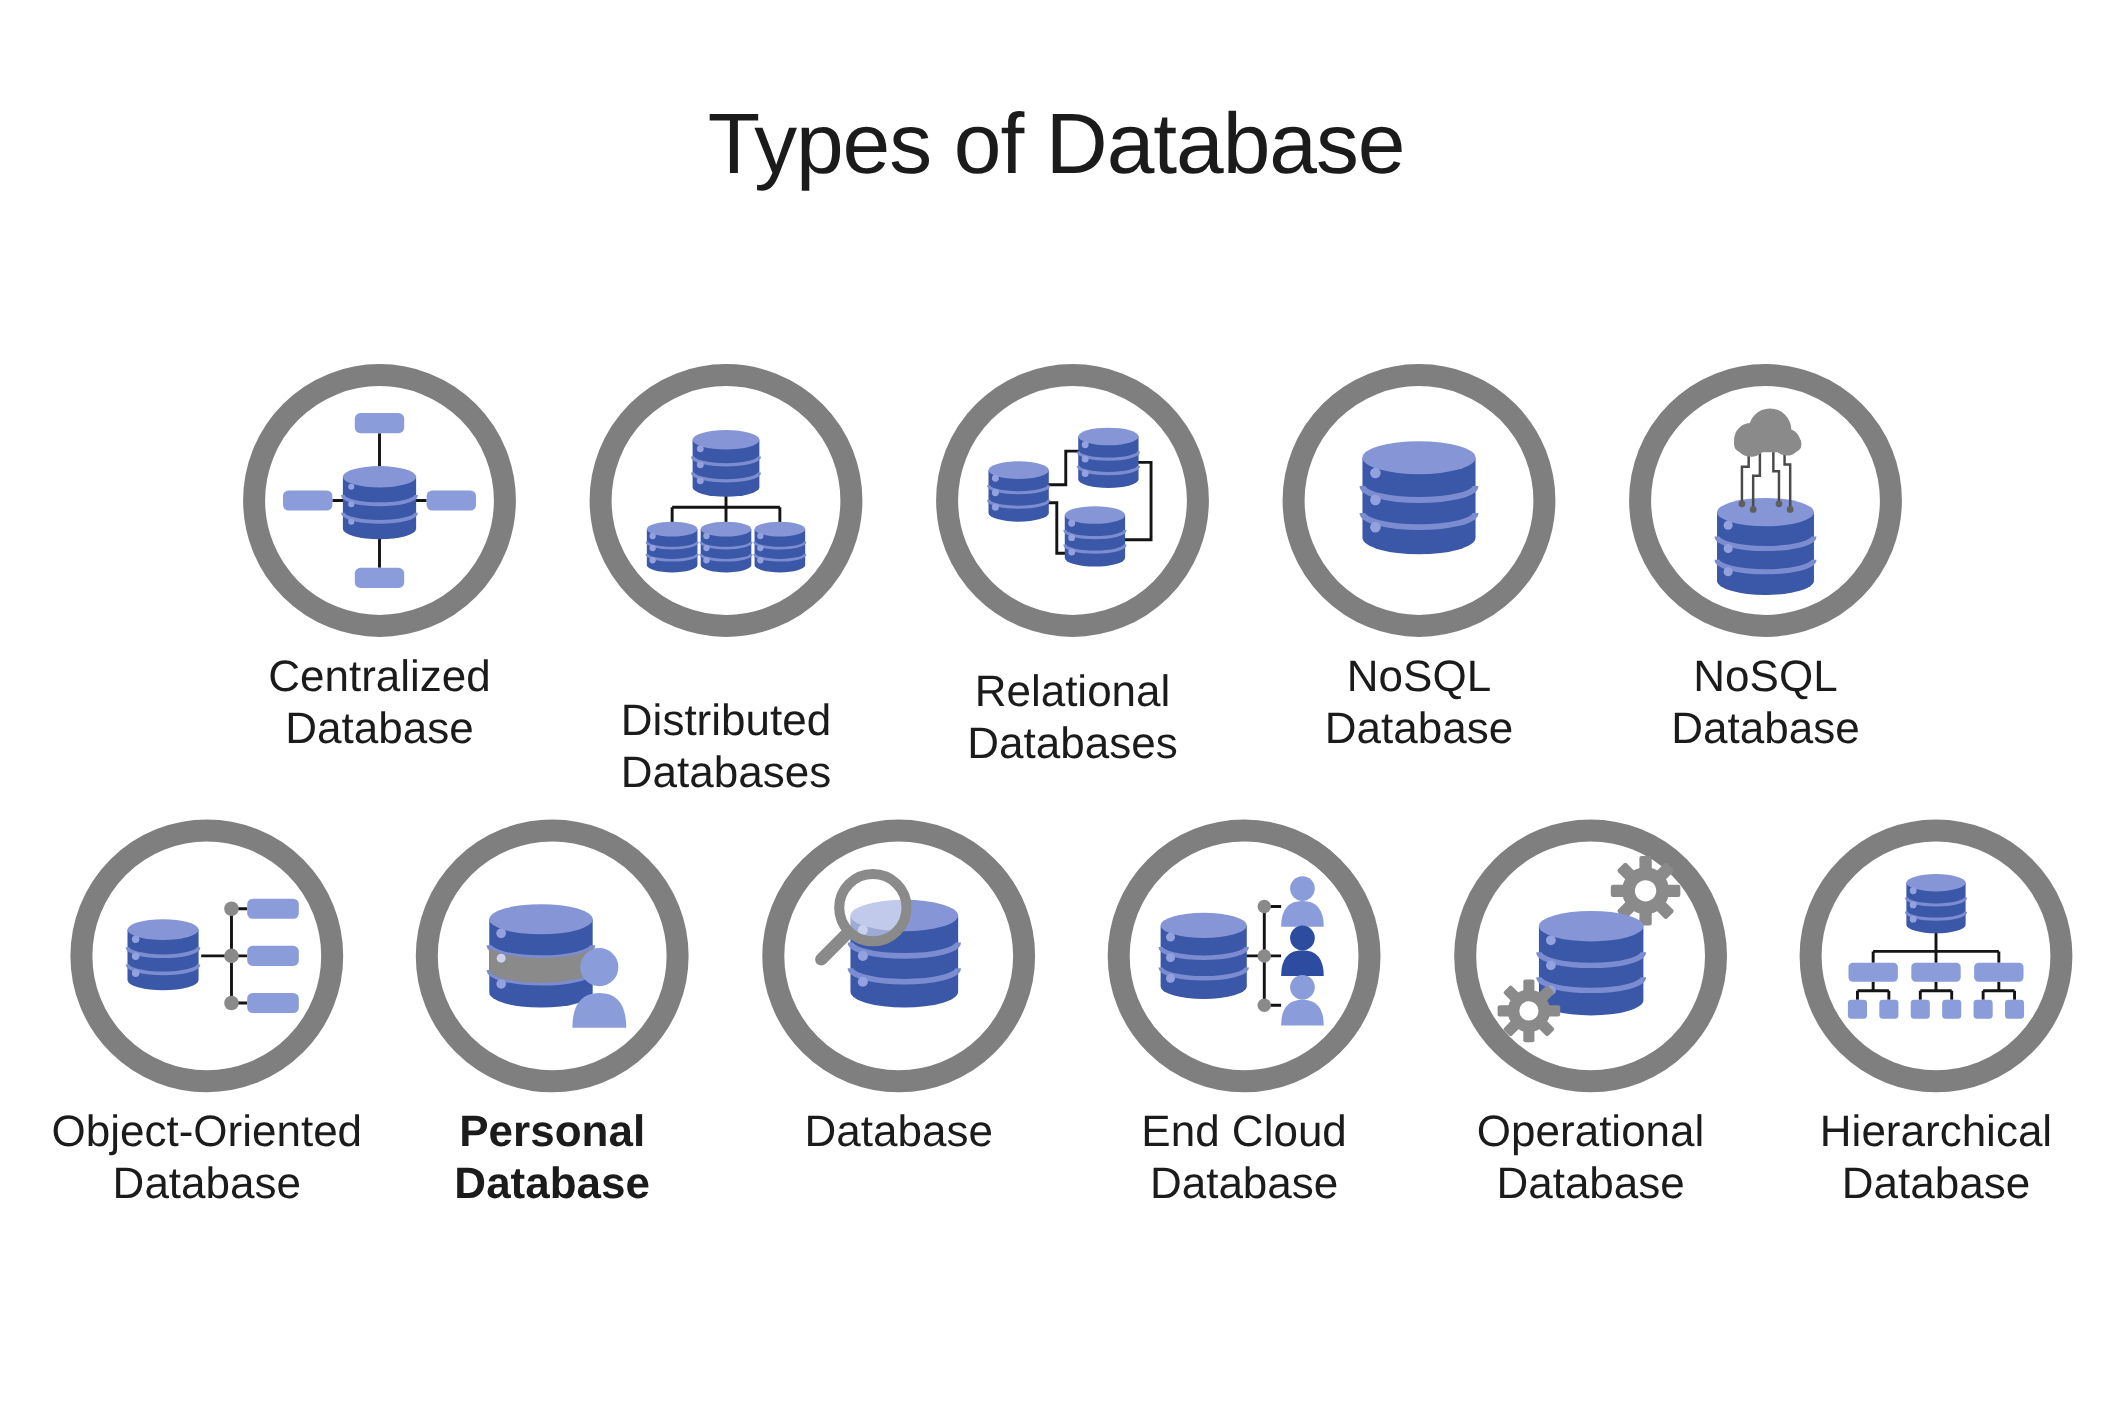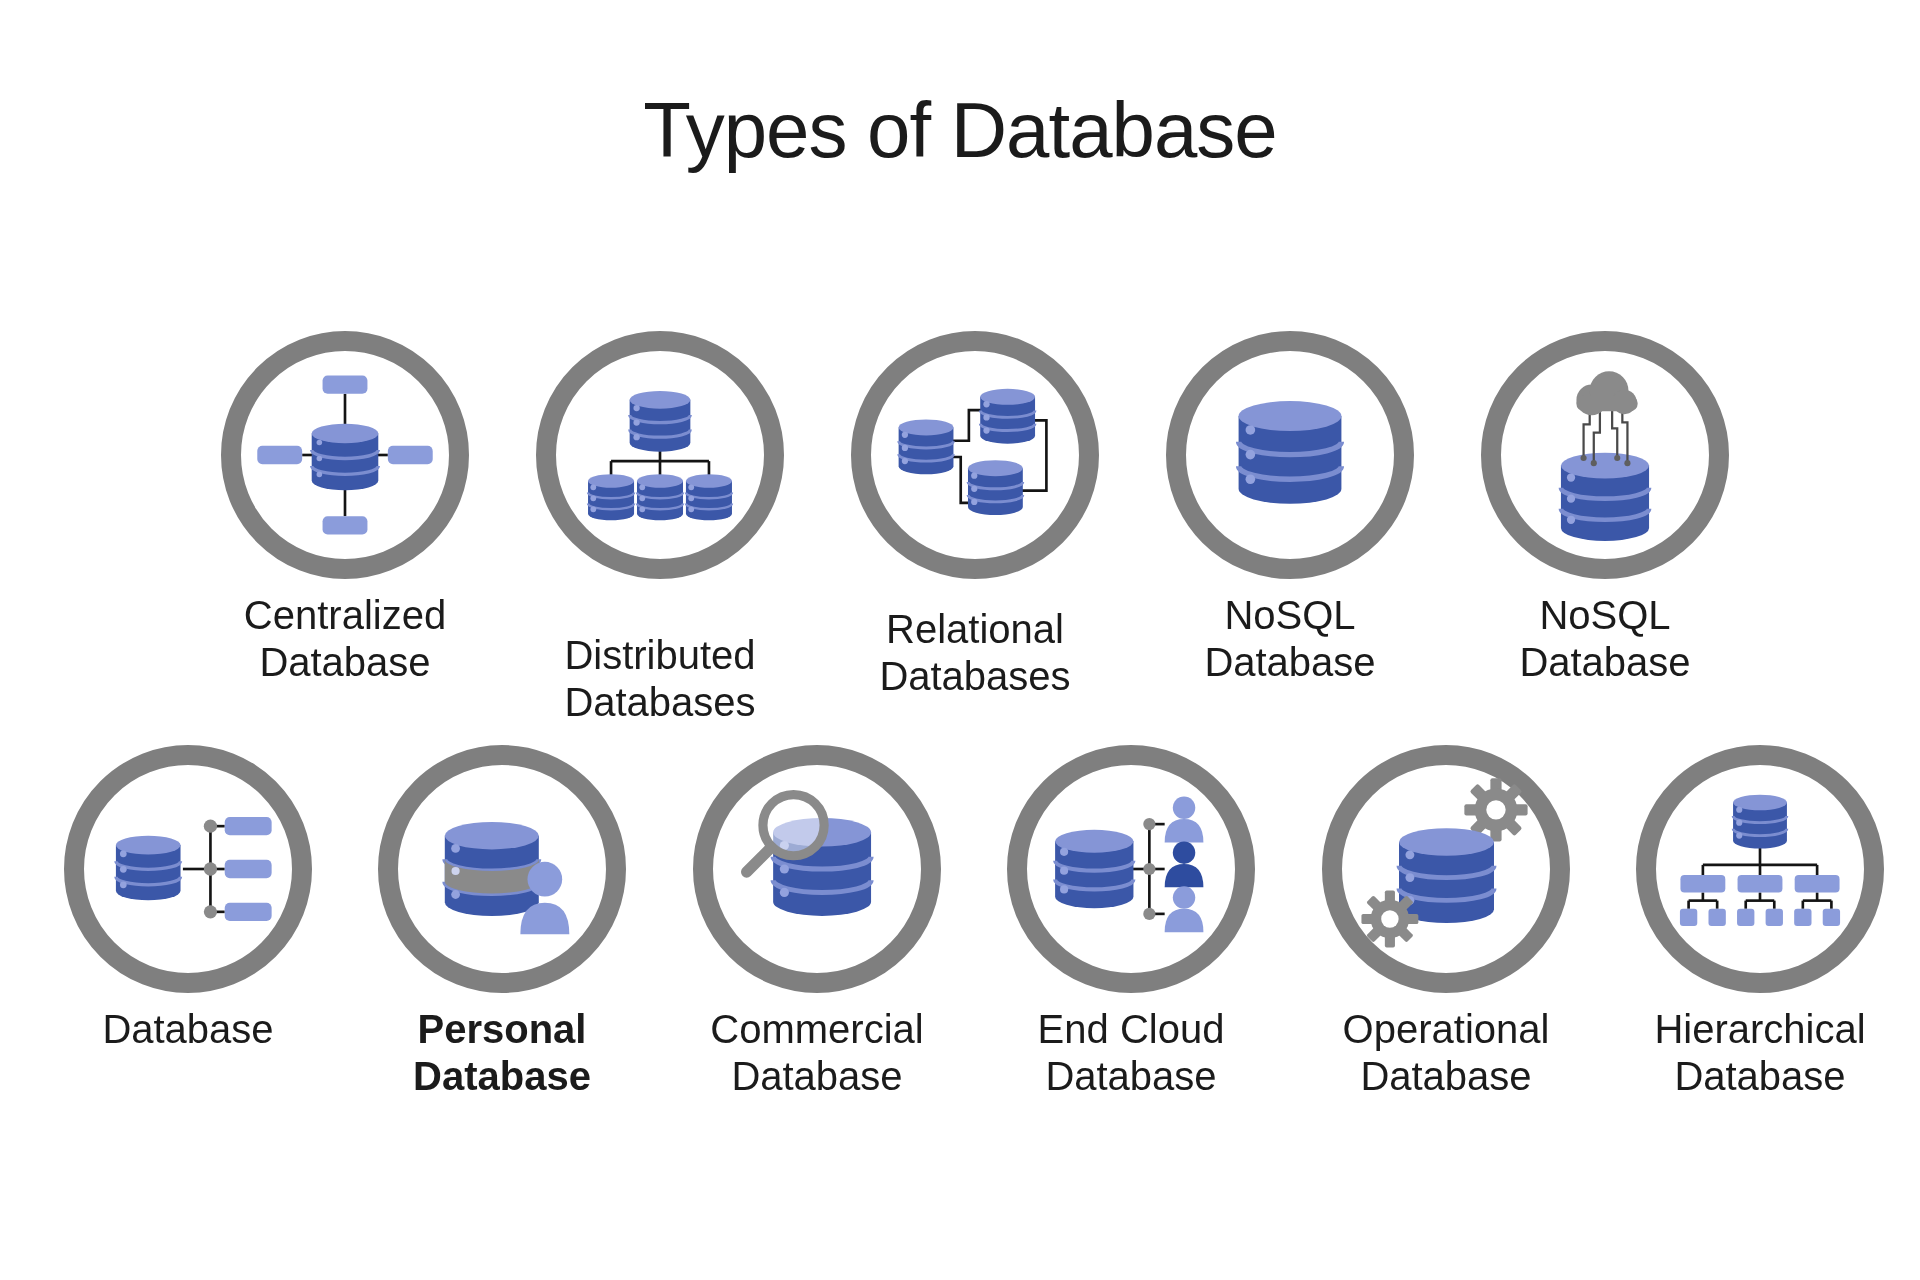--- a/index.html
+++ b/index.html
@@ -231,20 +231,21 @@
           <path class="band" d="M2,40 A48,12 0 0 0 98,40"></path>
             <path class="band" d="M2,63 A48,12 0 0 0 98,63"></path>
           <ellipse class="cyl-top" cx="50" cy="16" rx="48" ry="14"></ellipse>
           <circle class="dot" cx="13" cy="29" r="5"></circle>
             <circle class="dot" cx="13" cy="52" r="5"></circle>
             <circle class="dot" cx="13" cy="75" r="5"></circle>
         </g>
       </svg>
     </div>
     <div class="label">
+      <span>Object-Oriented</span>
       <span>Database</span>
     </div>
   </div>
 
   <div class="item" style="left:337px;top:745px;font-weight:bold;">
     <div class="ring">
       <svg viewBox="0 0 200 200">
         <g transform="translate(42,52) scale(0.96)">
           <path class="cyl-body" d="M2,16 L2,84 A48,14 0 0 0 98,84 L98,16 Z"></path>
           <path class="band" d="M2,40 A48,12 0 0 0 98,40"></path>
@@ -280,21 +281,20 @@
             <circle class="dot" cx="13" cy="75" r="4.5"></circle>
         </g>
         <g>
           <circle cx="77" cy="57" r="30" fill="rgba(255,255,255,0.5)"></circle>
           <circle cx="77" cy="57" r="30" fill="none" stroke="#8a8a8a" stroke-width="9"></circle>
           <line x1="55" y1="79" x2="31" y2="103" stroke="#8a8a8a" stroke-width="11" stroke-linecap="round"></line>
         </g>
       </svg>
     </div>
     <div class="label">
-      <span>Commercial</span>
       <span>Database</span>
     </div>
   </div>
 
   <div class="item" style="left:966px;top:745px;">
     <div class="ring">
       <svg viewBox="0 0 200 200">
         <path class="ln" d="M118,56 V144"></path>
           <path class="ln" d="M102,100 H118"></path>
         <path class="ln" d="M118,56 H133"></path>

